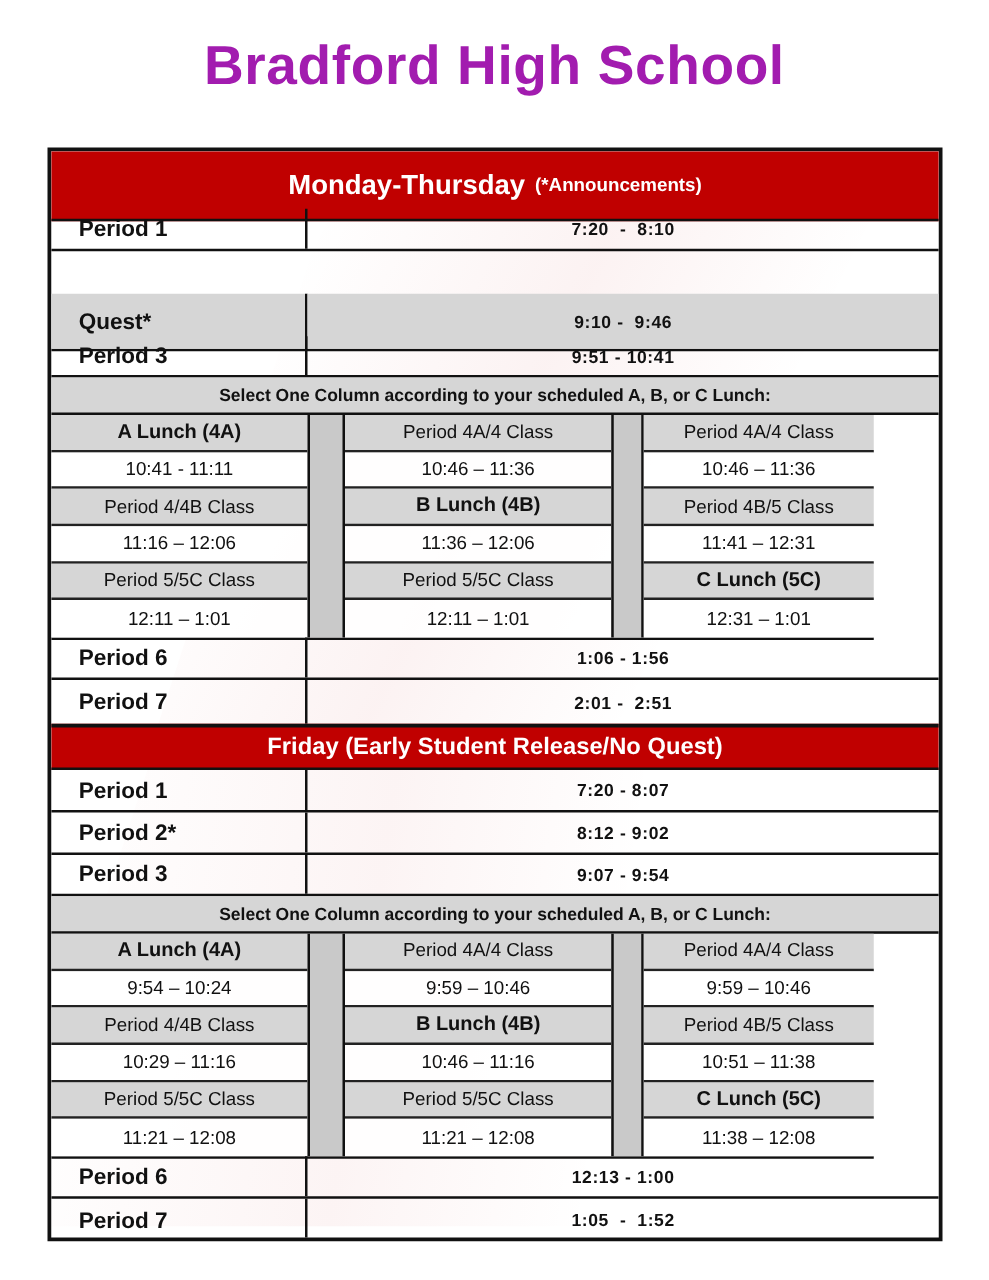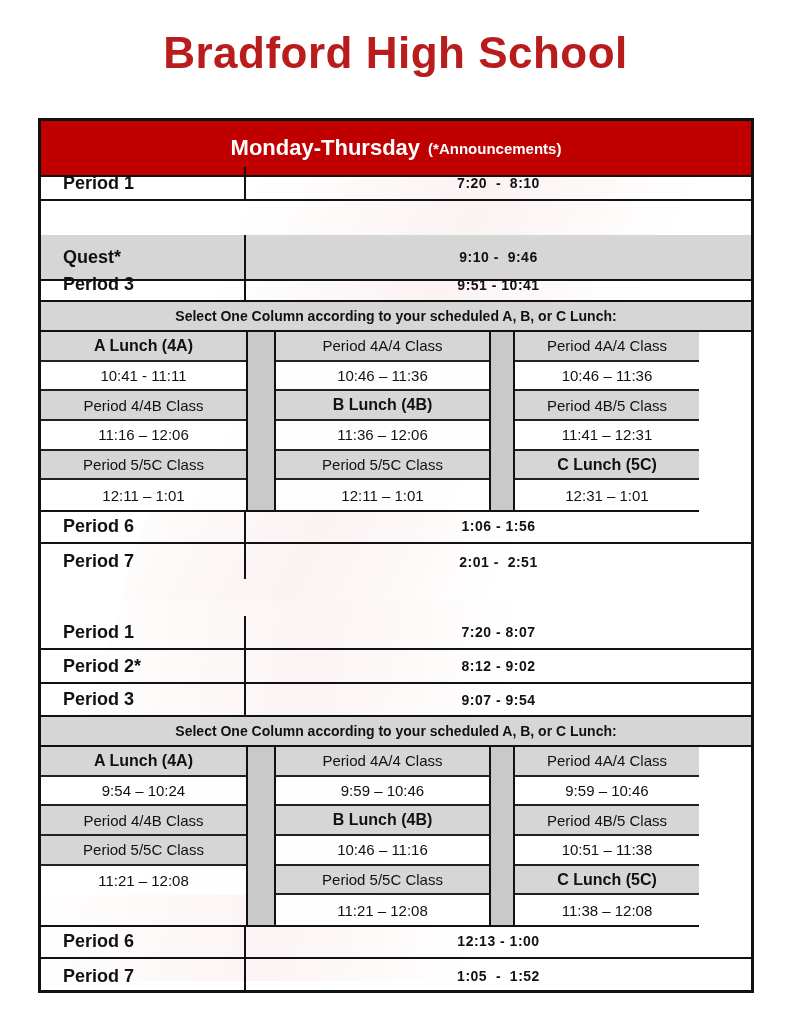--- a/index.html
+++ b/index.html
@@ -1,19 +1,19 @@
 <!DOCTYPE html>
 <html><head>
 <meta charset="utf-8">
 <style>
   html, body { margin:0; padding:0; background:#ffffff; }
   body { width:791px; height:1024px; position:relative; overflow:hidden;
          font-family:"Liberation Sans", "DejaVu Sans", sans-serif; color:#111; }
   .title { position:absolute; left:0; top:28px; width:791px; text-align:center;
-           font-size:44px; font-weight:bold; letter-spacing:0.5px; color:#b91c1c; }
+           font-size:44px; font-weight:bold; letter-spacing:0.5px; color:#a21caf; }
   .sheet { position:absolute; left:38px; top:118px; width:716px; height:875px;
            box-sizing:border-box; border:3px solid #111; background:#fff; overflow:hidden; }
   .watermark { position:absolute; pointer-events:none; }
   .wm1 { left:150px; top:40px; width:520px; height:440px;
          background:linear-gradient(100deg, rgba(200,40,40,0.0) 0%, rgba(200,40,40,0.06) 40%, rgba(200,40,40,0.0) 75%);
          transform:skewX(-18deg); }
   .wm2 { left:20px; top:480px; width:520px; height:380px;
          background:linear-gradient(80deg, rgba(200,40,40,0.0) 0%, rgba(200,40,40,0.05) 45%, rgba(200,40,40,0.0) 80%);
          transform:skewX(-18deg); }
   .row { position:absolute; left:0; width:710px; box-sizing:border-box; display:flex; }
@@ -99,20 +99,21 @@
 
   <div class="row prow" style="top:389px;height:34px;">
     <div class="lbl">Period 6</div>
     <div class="tm">1:06 - 1:56</div>
   </div>
   <div class="row prow" style="top:423px;height:35px;border-bottom:none;">
     <div class="lbl">Period 7</div>
     <div class="tm">2:01 -  2:51</div>
   </div>
 
+  <div class="row hdr fri" style="top:458px;height:37px;">Friday (Early Student Release/No Quest)</div>
 
   <div class="row prow" style="top:495px;height:34px;">
     <div class="lbl">Period 1</div>
     <div class="tm">7:20 - 8:07</div>
   </div>
   <div class="row prow" style="top:529px;height:34px;">
     <div class="lbl">Period 2*</div>
     <div class="tm">8:12 - 9:02</div>
   </div>
   <div class="row prow" style="top:563px;height:33px;">
@@ -120,20 +121,21 @@
     <div class="tm">9:07 - 9:54</div>
   </div>
 
   <div class="row select" style="top:596px;height:30px;">Select One Column according to your scheduled A, B, or C Lunch:</div>
 
   <div class="grid" style="top:626px;height:178px;">
     <div class="col" style="width:205px;">
       <div class="cell g b">A Lunch (4A)</div>
       <div class="cell w">9:54 – 10:24</div>
       <div class="cell g">Period 4/4B Class</div>
+      <div class="cell w">10:29 – 11:16</div>
       <div class="cell g">Period 5/5C Class</div>
       <div class="cell w">11:21 – 12:08</div>
     </div>
     <div class="gutter" style="width:30px;"></div>
     <div class="col" style="width:213px;">
       <div class="cell g">Period 4A/4 Class</div>
       <div class="cell w">9:59 – 10:46</div>
       <div class="cell g b">B Lunch (4B)</div>
       <div class="cell w">10:46 – 11:16</div>
       <div class="cell g">Period 5/5C Class</div>

